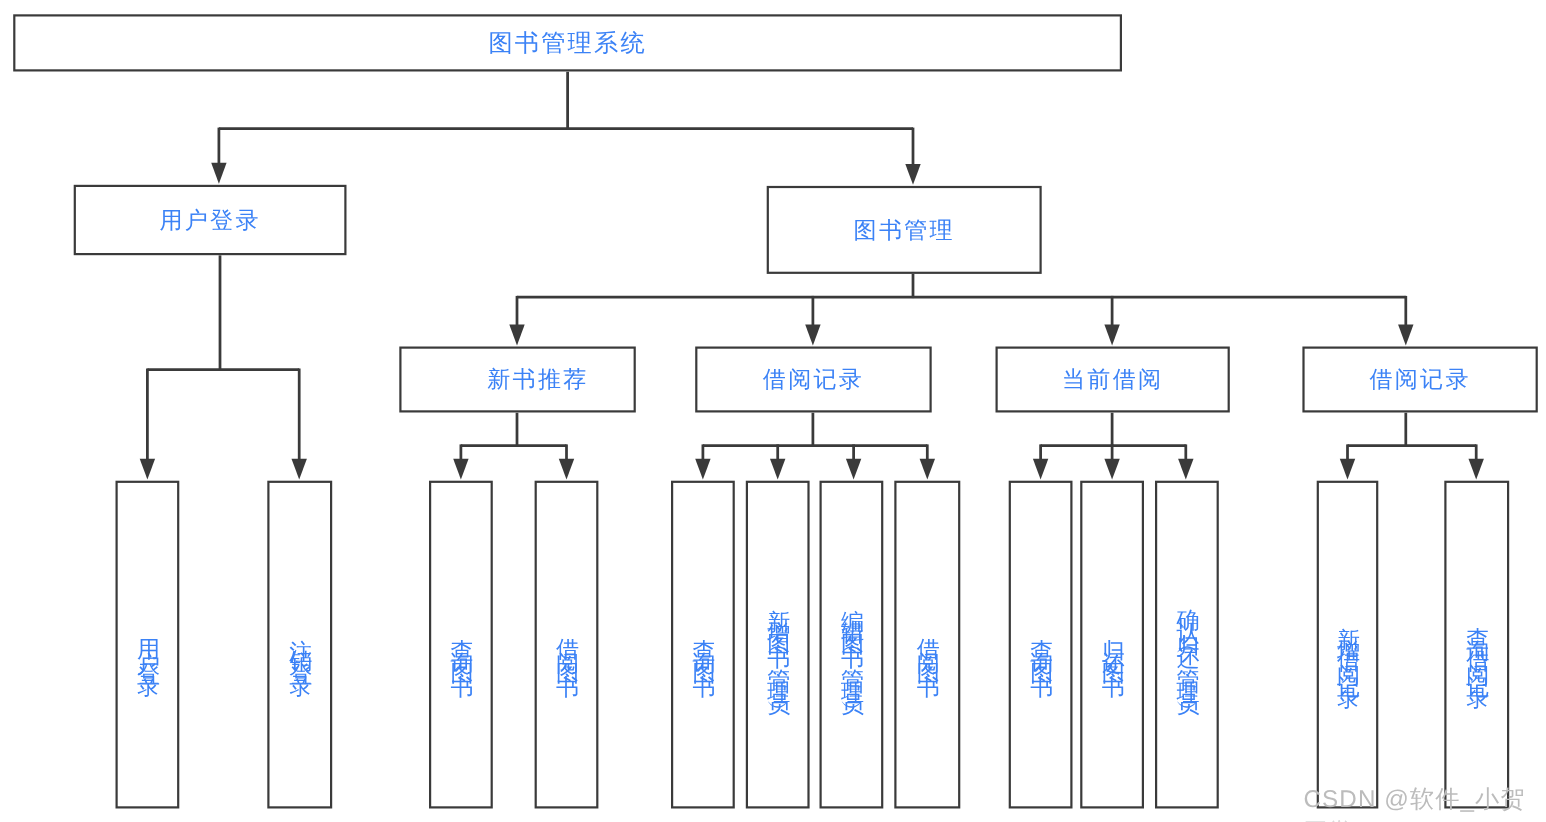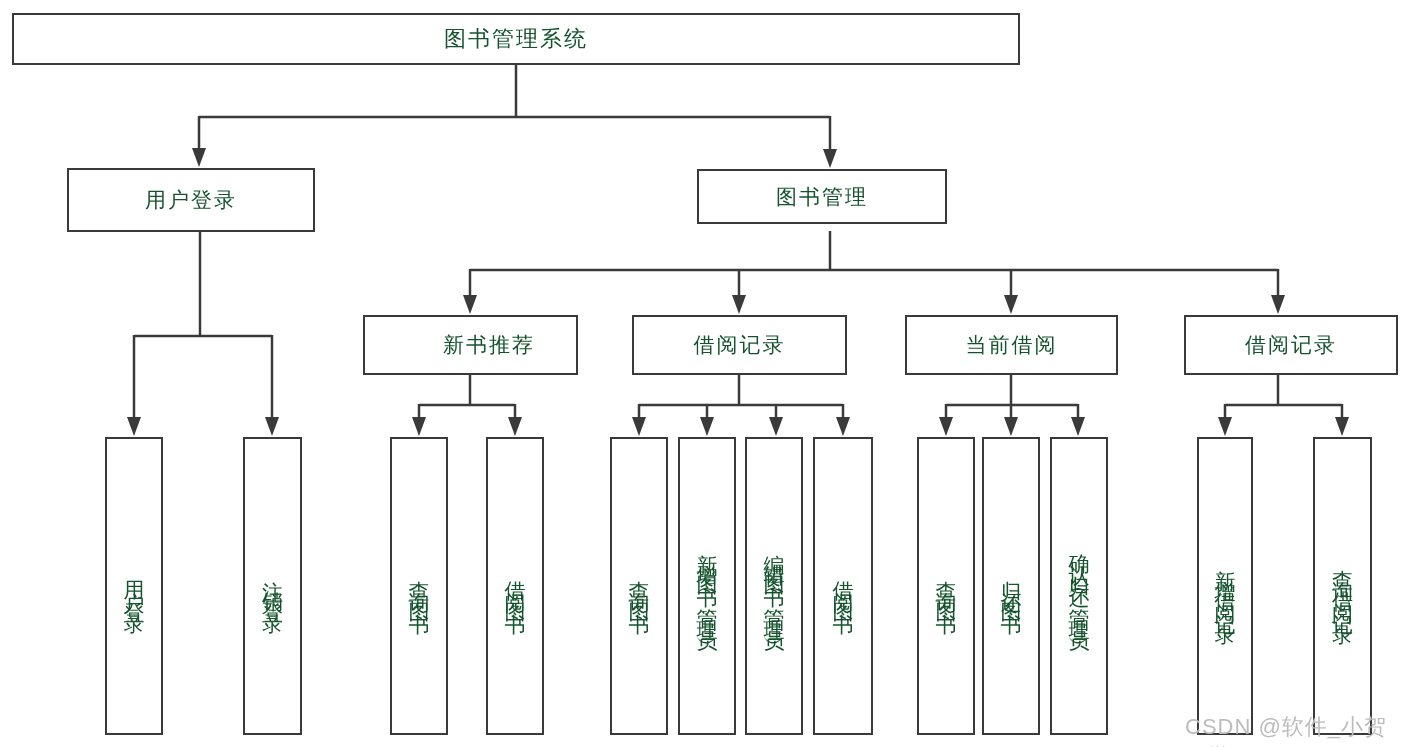--- a/index.html
+++ b/index.html
@@ -23,21 +23,21 @@
     height: 747px;
   }
   .node {
     position: absolute;
     box-sizing: border-box;
     background: #ffffff;
     border: 2.5px solid #3a3a3a;
     display: flex;
     align-items: center;
     justify-content: center;
-    color: #14532d;
+    color: #3b82f6;
     font-size: 21px;
     letter-spacing: 2px;
     white-space: nowrap;
   }
   .node.root {
     border-width: 2px;
     font-size: 22px;
   }
   .leaf {
     writing-mode: vertical-rl;
@@ -122,21 +122,21 @@
       <polygon points="1004,417 1018,417 1011,436"></polygon>
       <polygon points="1071,417 1085,417 1078,436"></polygon>
       <polygon points="1218,417 1232,417 1225,436"></polygon>
       <polygon points="1335,417 1349,417 1342,436"></polygon>
     </g>
   </svg>
 
   <div class="node root" style="left:12px; top:13px; width:1008px; height:52px;">图书管理系统</div>
 
   <div class="node" style="left:67px; top:168px; width:248px; height:64px;">用户登录</div>
-  <div class="node" style="left:697px; top:169px; width:250px; height:55px;">图书管理</div>
+  <div class="node" style="left:697px; top:169px; width:250px; height:80px;">图书管理</div>
 
   <div class="node" style="left:363px; top:315px; width:215px; height:60px;padding-left:37px;">新书推荐</div>
   <div class="node" style="left:632px; top:315px; width:215px; height:60px;">借阅记录</div>
   <div class="node" style="left:905px; top:315px; width:213px; height:60px;">当前借阅</div>
   <div class="node" style="left:1171px; top:315px; width:214px; height:60px;margin-left:13px;">借阅记录</div>
 
   <div class="node leaf" style="left:105px; top:437px; width:58px; height:298px;">用户登录</div>
   <div class="node leaf" style="left:243px; top:437px; width:59px; height:298px;">注销登录</div>
 
   <div class="node leaf" style="left:390px; top:437px; width:58px; height:298px;">查询图书</div>

